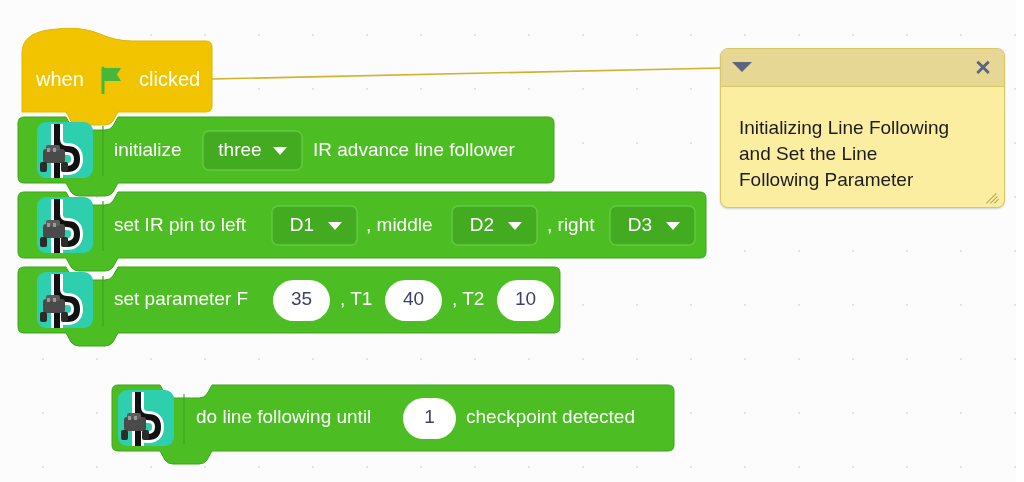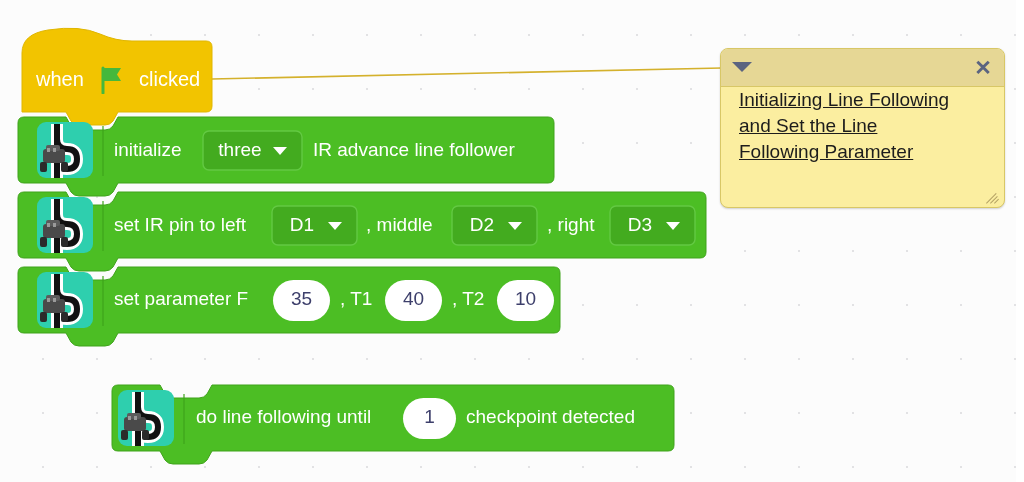--- a/index.html
+++ b/index.html
@@ -80,27 +80,26 @@
     width: 22px; height: 26px;
     color: #5b6480;
     font-size: 21px;
     font-weight: bold;
     line-height: 26px;
     text-align: center;
     cursor: pointer;
     font-family: "Liberation Sans", sans-serif;
   }
   #comment-body {
-    padding: 0 14px 0 18px;
+    padding: 28px 14px 0 18px;
     font-size: 19px;
     line-height: 26px;
     color: #1c1c1c;
     white-space: pre-line;
     font-family: "Liberation Sans", sans-serif;
-    text-decoration: underline;
   }
   #comment-resize {
     position: absolute; right: 3px; bottom: 3px;
     width: 16px; height: 16px; cursor: nwse-resize;
   }
   #comment-resize i {
     position: absolute; display:block;
     background: #b3a164;
     height: 1px; width: 15px;
     transform-origin: 0 0;

